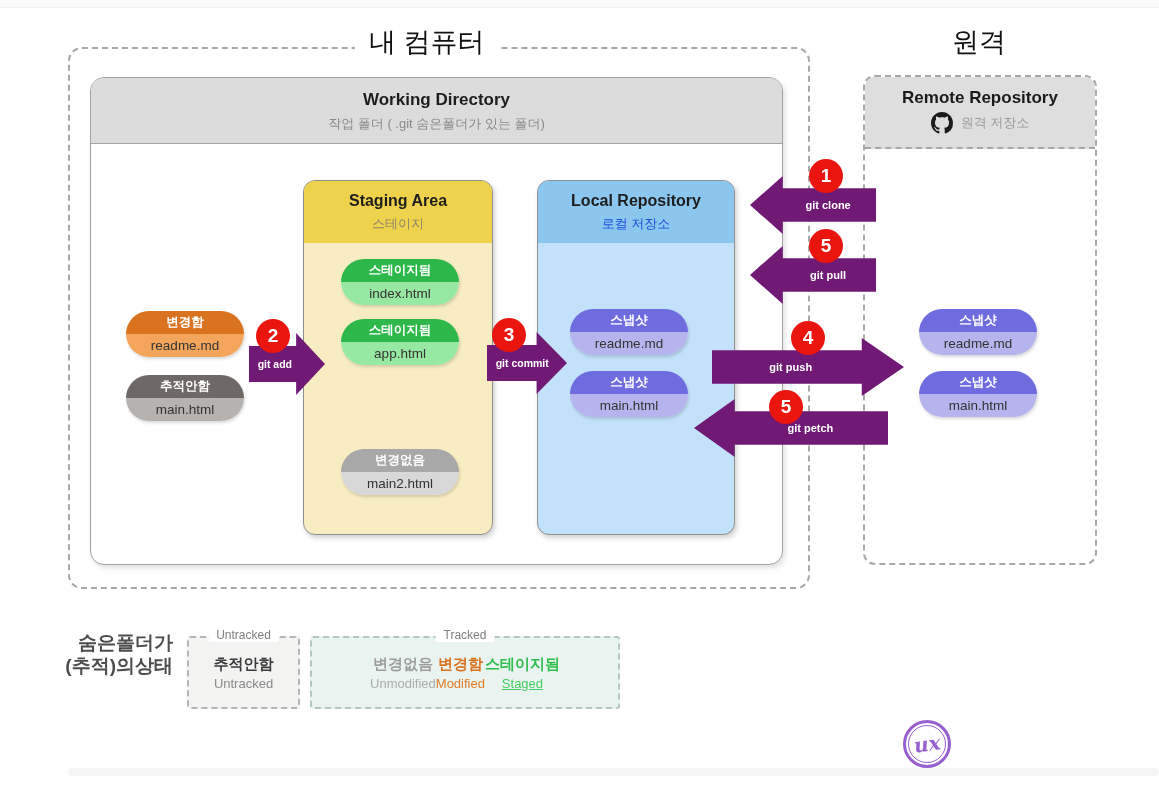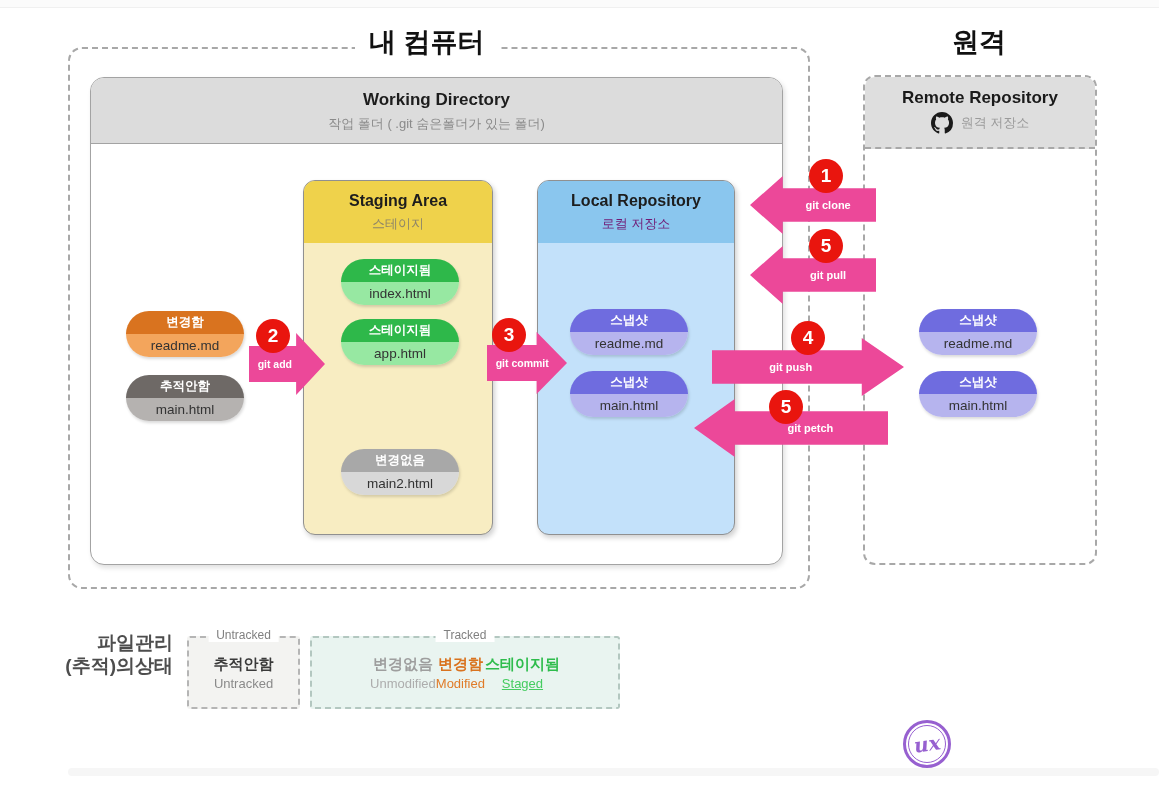--- a/index.html
+++ b/index.html
@@ -9,21 +9,21 @@
 
   .strip-top { position:absolute; left:0; top:0; width:1159px; height:8px;
                background:#fbfbfb; border-bottom:1px solid #f0f0f0; }
   .strip-bottom { position:absolute; left:68px; top:768px; width:1091px; height:8px;
                   background:#f6f6f6; border-radius:4px; }
 
   
   .outer-box { position:absolute; left:68px; top:47px; width:742px; height:542px;
                border:2px dashed #a8a8a8; border-radius:14px; z-index:1; }
   .group-title { position:absolute; z-index:3; background:#fff; padding:0 14px;
-                 font-size:27px; font-weight:bold; color:#111; }
+                 font-size:27px; font-weight:normal; color:#111; }
   .title-mycomputer { left:355px; top:24px; }
   .title-remote { left:938px; top:24px; }
 
   
   .wd-box { position:absolute; left:90px; top:77px; width:693px; height:488px;
             background:#fff; border:1px solid #a3a3a3; border-radius:14px;
             box-shadow:2px 3px 5px rgba(0,0,0,.12); z-index:2; }
   .wd-header { height:66px; background:#dcdcdc; border-bottom:1px solid #a3a3a3;
                border-radius:13px 13px 0 0; text-align:center; padding-top:12px; }
   .wd-title { font-size:17px; font-weight:bold; color:#1d1d1d; }
@@ -34,21 +34,21 @@
                border:1px solid #909090; border-radius:12px; background:#f8edc2;
                box-shadow:2px 3px 5px rgba(0,0,0,.18); z-index:3; }
   .local-box { position:absolute; left:537px; top:180px; width:198px; height:355px;
                border:1px solid #909090; border-radius:12px; background:#c3e1fa;
                box-shadow:2px 3px 5px rgba(0,0,0,.18); z-index:3; }
   .inner-header { height:62px; border-radius:11px 11px 0 0; text-align:center; padding-top:11px; }
   .stage-header { background:#efd24b; }
   .local-header { background:#8ac6ee; }
   .inner-title { font-size:16px; font-weight:bold; color:#1d1d1d; }
   .stage-sub { font-size:13px; color:#8f8668; margin-top:5px; }
-  .local-sub { font-size:13px; color:#701a75; margin-top:5px; }
+  .local-sub { font-size:13px; color:#1d4ed8; margin-top:5px; }
 
   
   .remote-box { position:absolute; left:863px; top:75px; width:234px; height:490px;
                 border:2px dashed #a8a8a8; border-radius:12px; background:#fff; z-index:2; }
   .remote-header { height:72px; background:#dedede; border-bottom:2px dashed #a8a8a8;
                    border-radius:10px 10px 0 0; text-align:center; padding-top:11px; }
   .remote-title { font-size:17px; font-weight:bold; color:#1a1a1a; }
   .remote-subrow { display:flex; align-items:center; justify-content:center; gap:8px; margin-top:4px; }
   .remote-sub { font-size:13px; color:#9a9a9a; }
   .gh-icon { width:22px; height:22px; display:block; }
@@ -70,21 +70,21 @@
   .p-wd-untracked { left:126px; top:375px; }
   .p-stage-index { left:341px; top:259px; }
   .p-stage-app { left:341px; top:319px; }
   .p-stage-main2 { left:341px; top:449px; }
   .p-local-readme { left:570px; top:309px; }
   .p-local-main { left:570px; top:371px; }
   .p-remote-readme { left:919px; top:309px; }
   .p-remote-main { left:919px; top:371px; }
 
   
-  .arrow { position:absolute; background:#ec4899; display:flex; align-items:center;
+  .arrow { position:absolute; background:#701a75; display:flex; align-items:center;
            z-index:5; color:#fff; font-weight:bold; }
   .arrow span { width:100%; text-align:center; }
   .ar-right-short { clip-path:polygon(0 21%,62% 21%,62% 0,100% 50%,62% 100%,62% 79%,0 79%); }
   .ar-right-long  { clip-path:polygon(0 21%,78% 21%,78% 0,100% 50%,78% 100%,78% 79%,0 79%); }
   .ar-left-short  { clip-path:polygon(100% 21%,26% 21%,26% 0,0 50%,26% 100%,26% 79%,100% 79%); }
   .ar-left-long   { clip-path:polygon(100% 21%,21% 21%,21% 0,0 50%,21% 100%,21% 79%,100% 79%); }
 
   .ar-clone { left:750px; top:176px; width:126px; height:58px; font-size:11px; }
   .ar-clone span { padding-left:24%; }
   .ar-pull  { left:750px; top:246px; width:126px; height:58px; font-size:11px; }
@@ -242,21 +242,21 @@
   </div>
 
   <div class="badge b-clone">1</div>
   <div class="badge b-pull">5</div>
   <div class="badge b-add">2</div>
   <div class="badge b-commit">3</div>
   <div class="badge b-push">4</div>
   <div class="badge b-fetch">5</div>
 
   <div class="legend-title">
-    <div>파일관리</div>
+    <div>숨은폴더가</div>
     <div>(추적)의상태</div>
   </div>
 
   <div class="legend-box legend-untracked">
     <div class="legend-chip">Untracked</div>
     <div class="legend-item li-untracked">
       <span class="ko">추적안함</span>
       <span class="en">Untracked</span>
     </div>
   </div>

